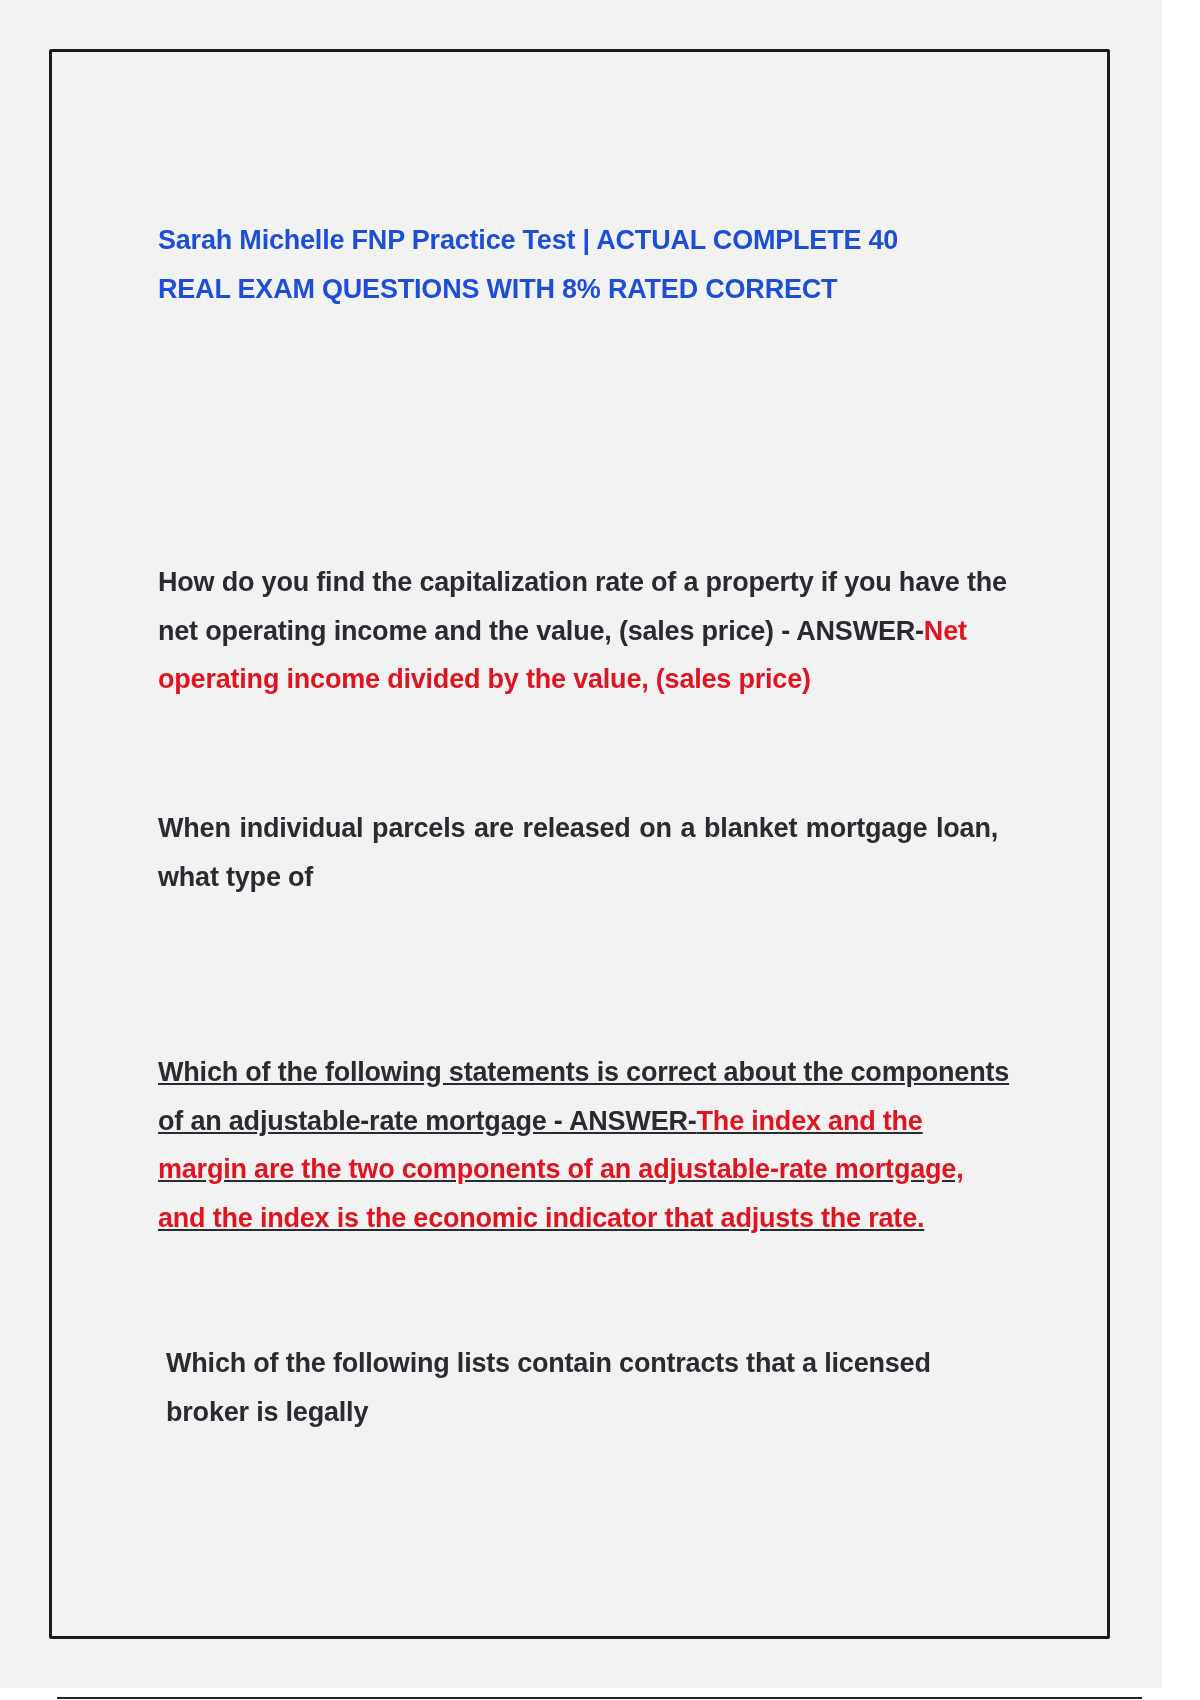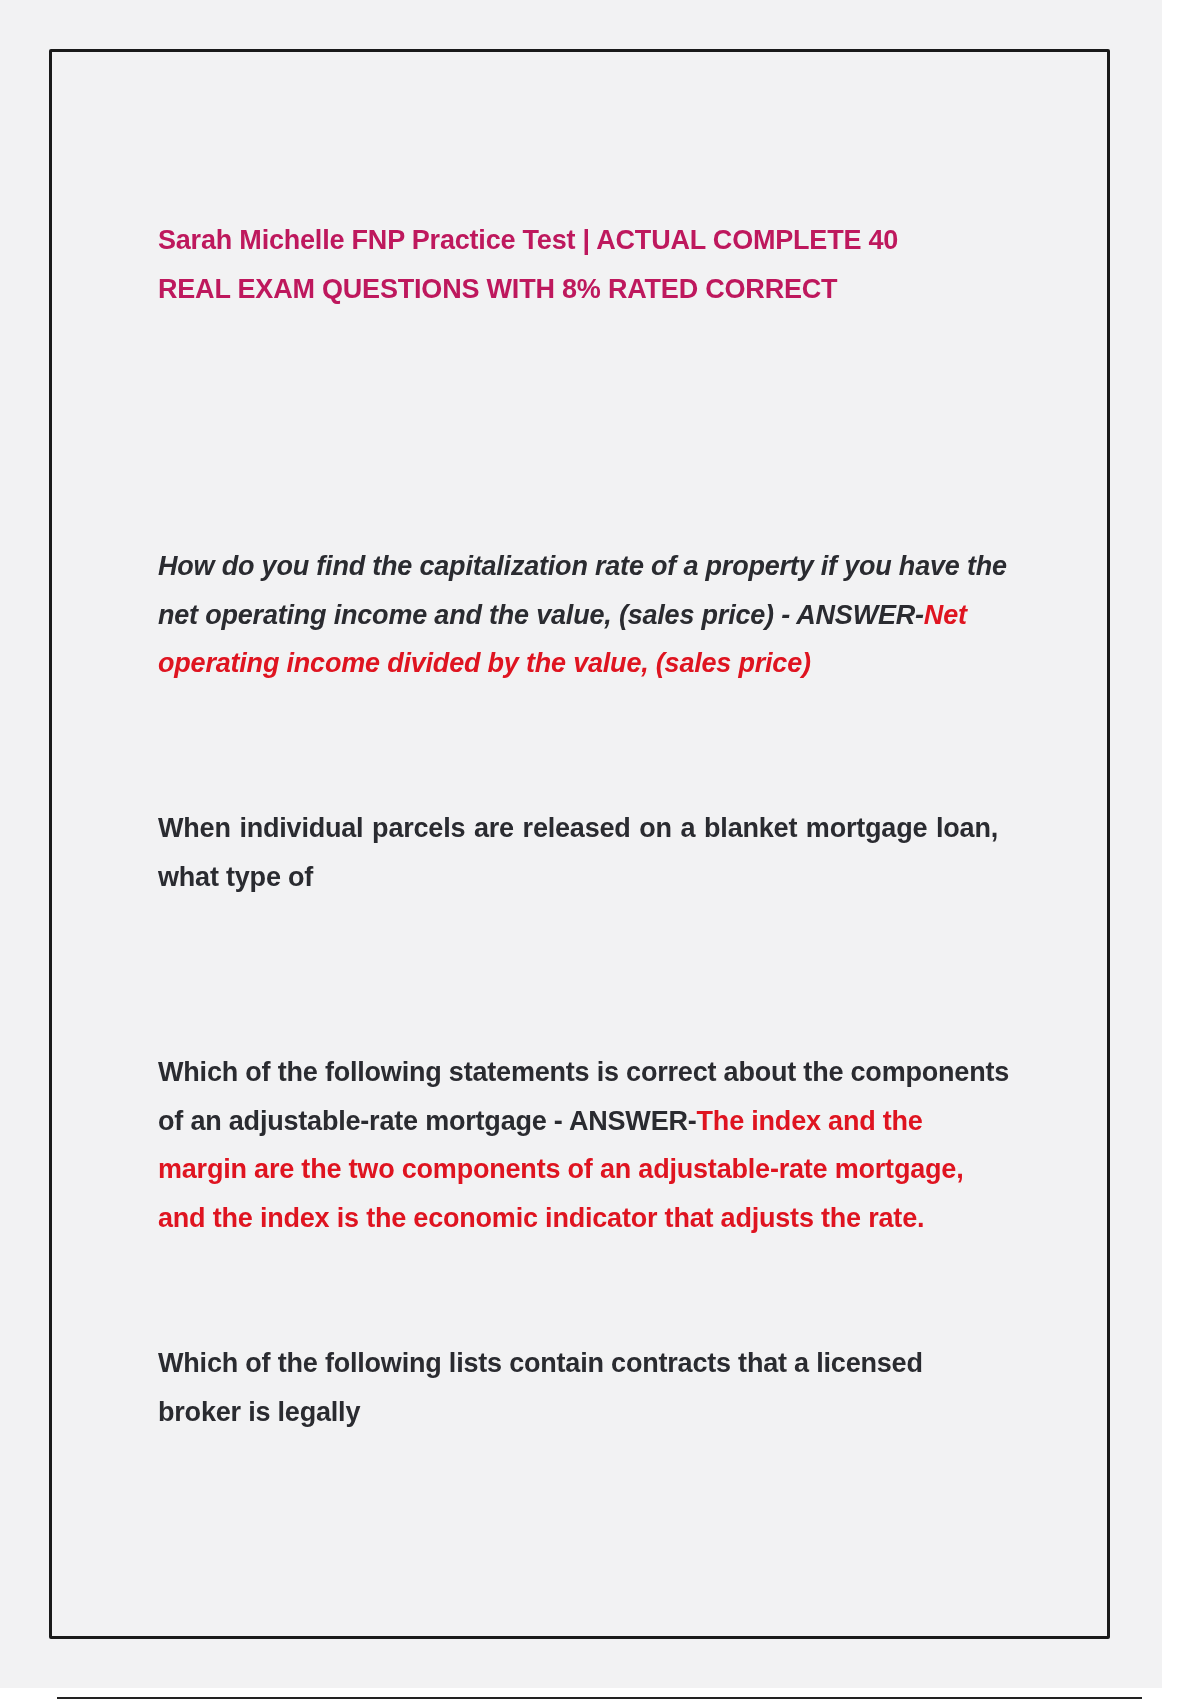--- a/index.html
+++ b/index.html
@@ -45,38 +45,38 @@
       font-weight: bold;
       font-size: 27px;
       line-height: 48.5px;
       letter-spacing: -0.2px;
     }
     .title {
       position: absolute;
       top: 216px;
       left: 0;
       width: 860px;
-      color: #be185d;
+      color: #1d4ed8;
     }
     .qa {
       position: absolute;
       left: 0;
       width: 860px;
       color: #2a2b30;
     }
     .answer {
       color: #df1420;
     }
     .justify {
       text-align: justify;
       text-align-last: left;
     }
-    .q1 { top: 542px; font-style: italic; }
+    .q1 { top: 558px; }
     .q2 { top: 804px; }
-    .q3 { top: 1048px; }
+    .q3 { top: 1048px; text-decoration: underline; }
     .q4 { top: 1339px; }
     .q-block-bg {
       position: absolute;
       background: #f7f7fb;
       z-index: -1;
     }
   </style>
 </head>
 <body>
 
@@ -100,20 +100,20 @@
       <div class="justify" style="width:840px;">When individual parcels are released on a blanket mortgage loan, what type of</div>
     </div>
 
     <div class="q-block-bg" style="left:-4px; top:1055px; width:780px; height:45px;"></div>
     <div class="q-block-bg" style="left:-4px; top:1100px; width:836px; height:45px;"></div>
     <div class="qa q3">
       <span>Which of the following statements is correct about the components of an adjustable-rate mortgage - ANSWER-</span><span class="answer">The index and the margin are the two components of an adjustable-rate mortgage, and the index is the economic indicator that adjusts the rate.</span>
     </div>
 
     <div class="q-block-bg" style="left:-4px; top:1350px; width:846px; height:96px;"></div>
-    <div class="qa q4" style="width:820px;">
+    <div class="qa q4" style="width:820px;margin-left:8px;">
       <span>Which of the following lists contain contracts that a licensed broker is legally</span>
     </div>
 
   </div>
 </div>
 
 <div class="bottom-rule"></div>
 
 </body></html>

